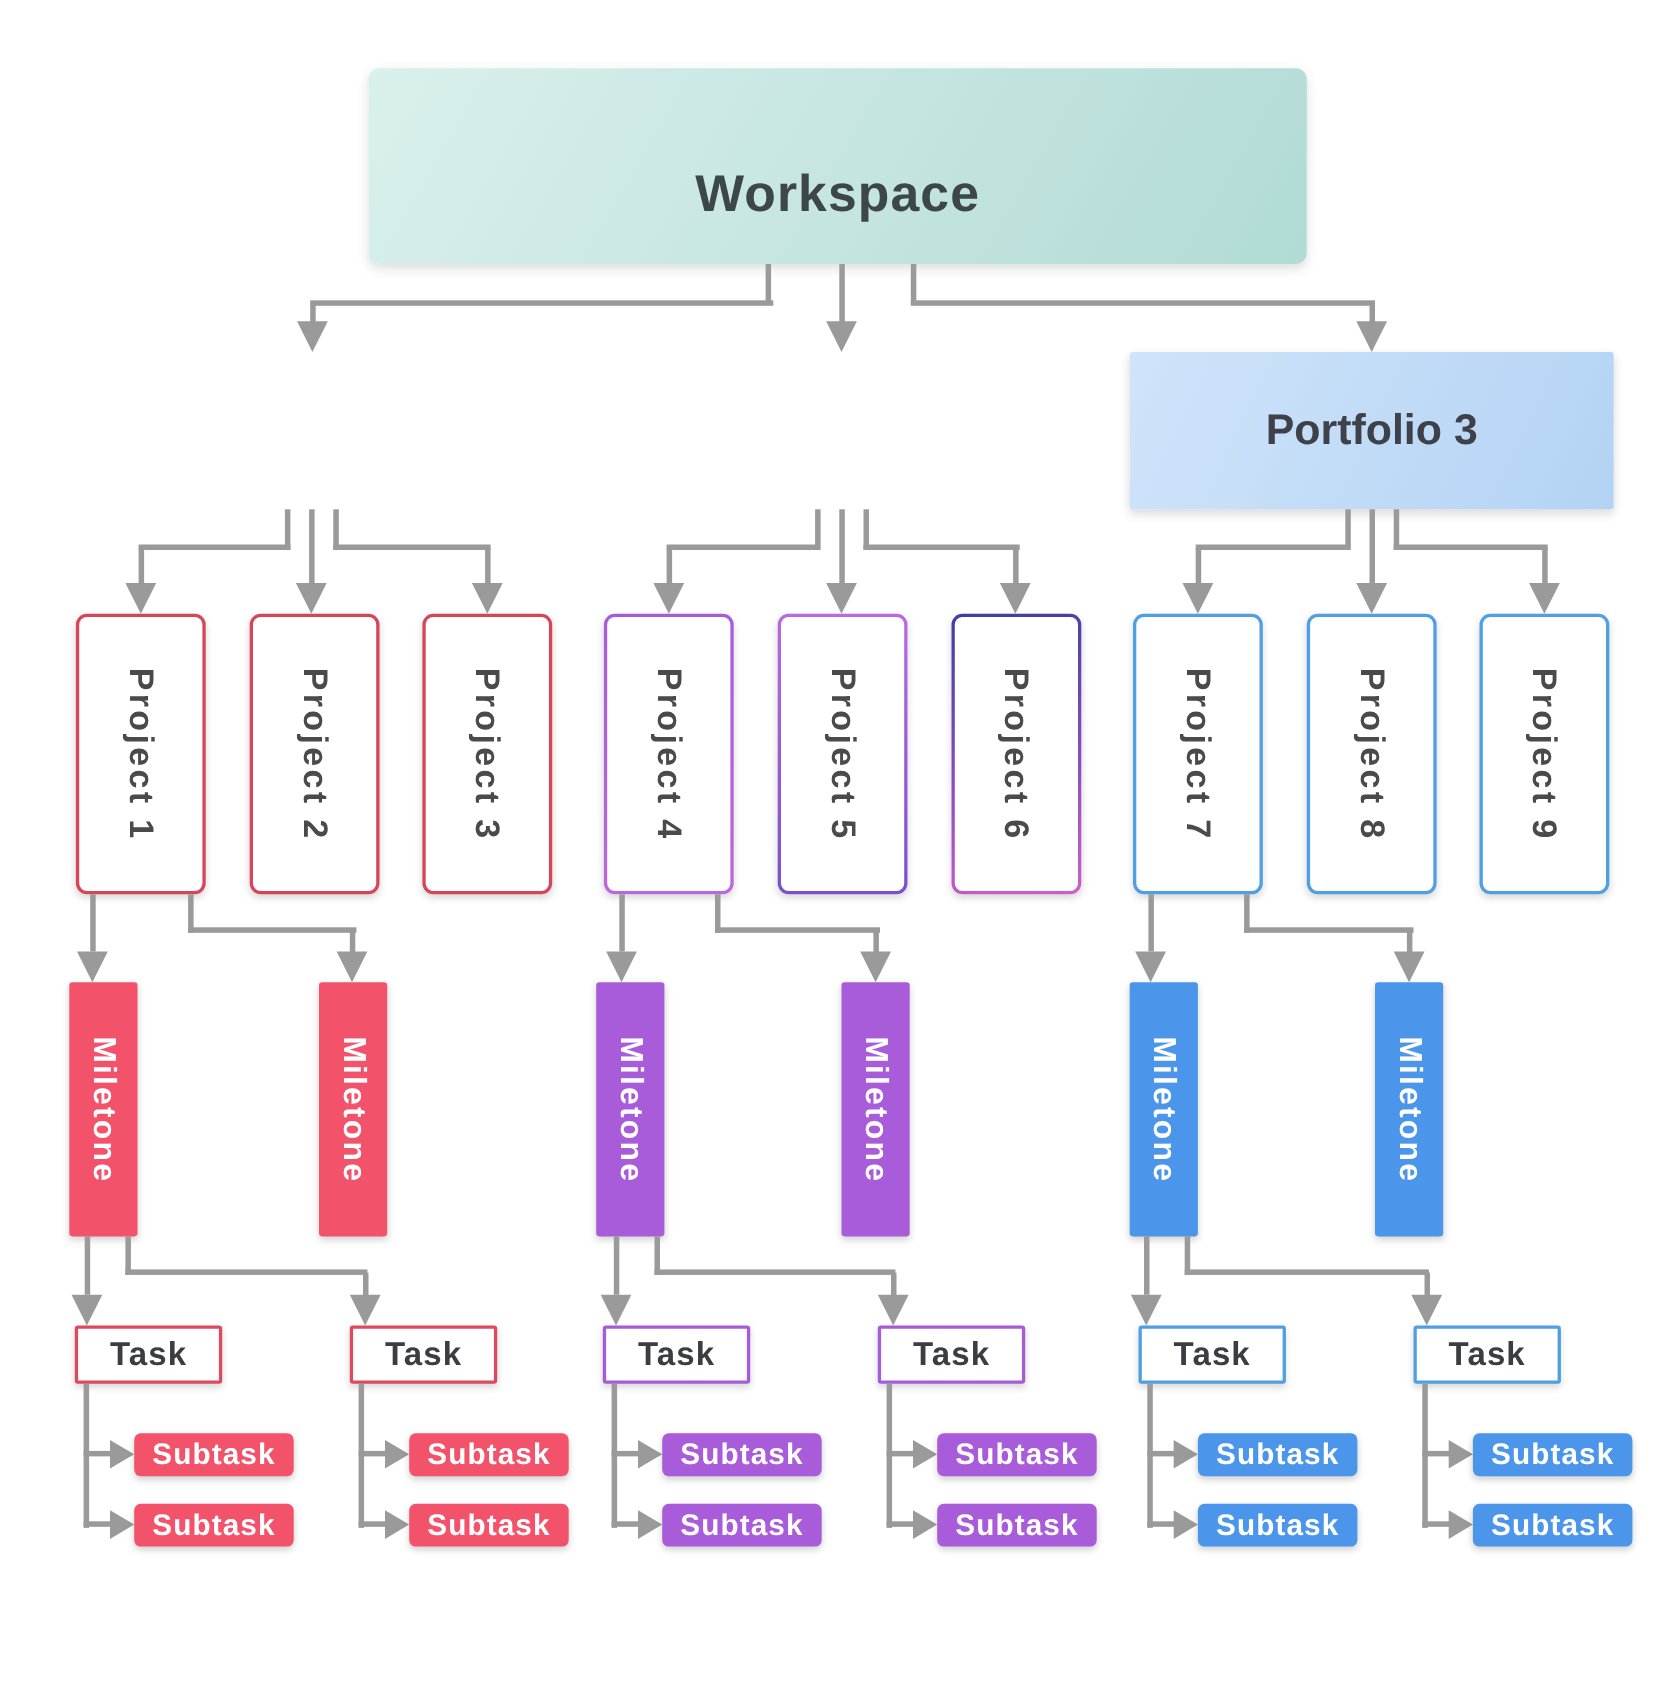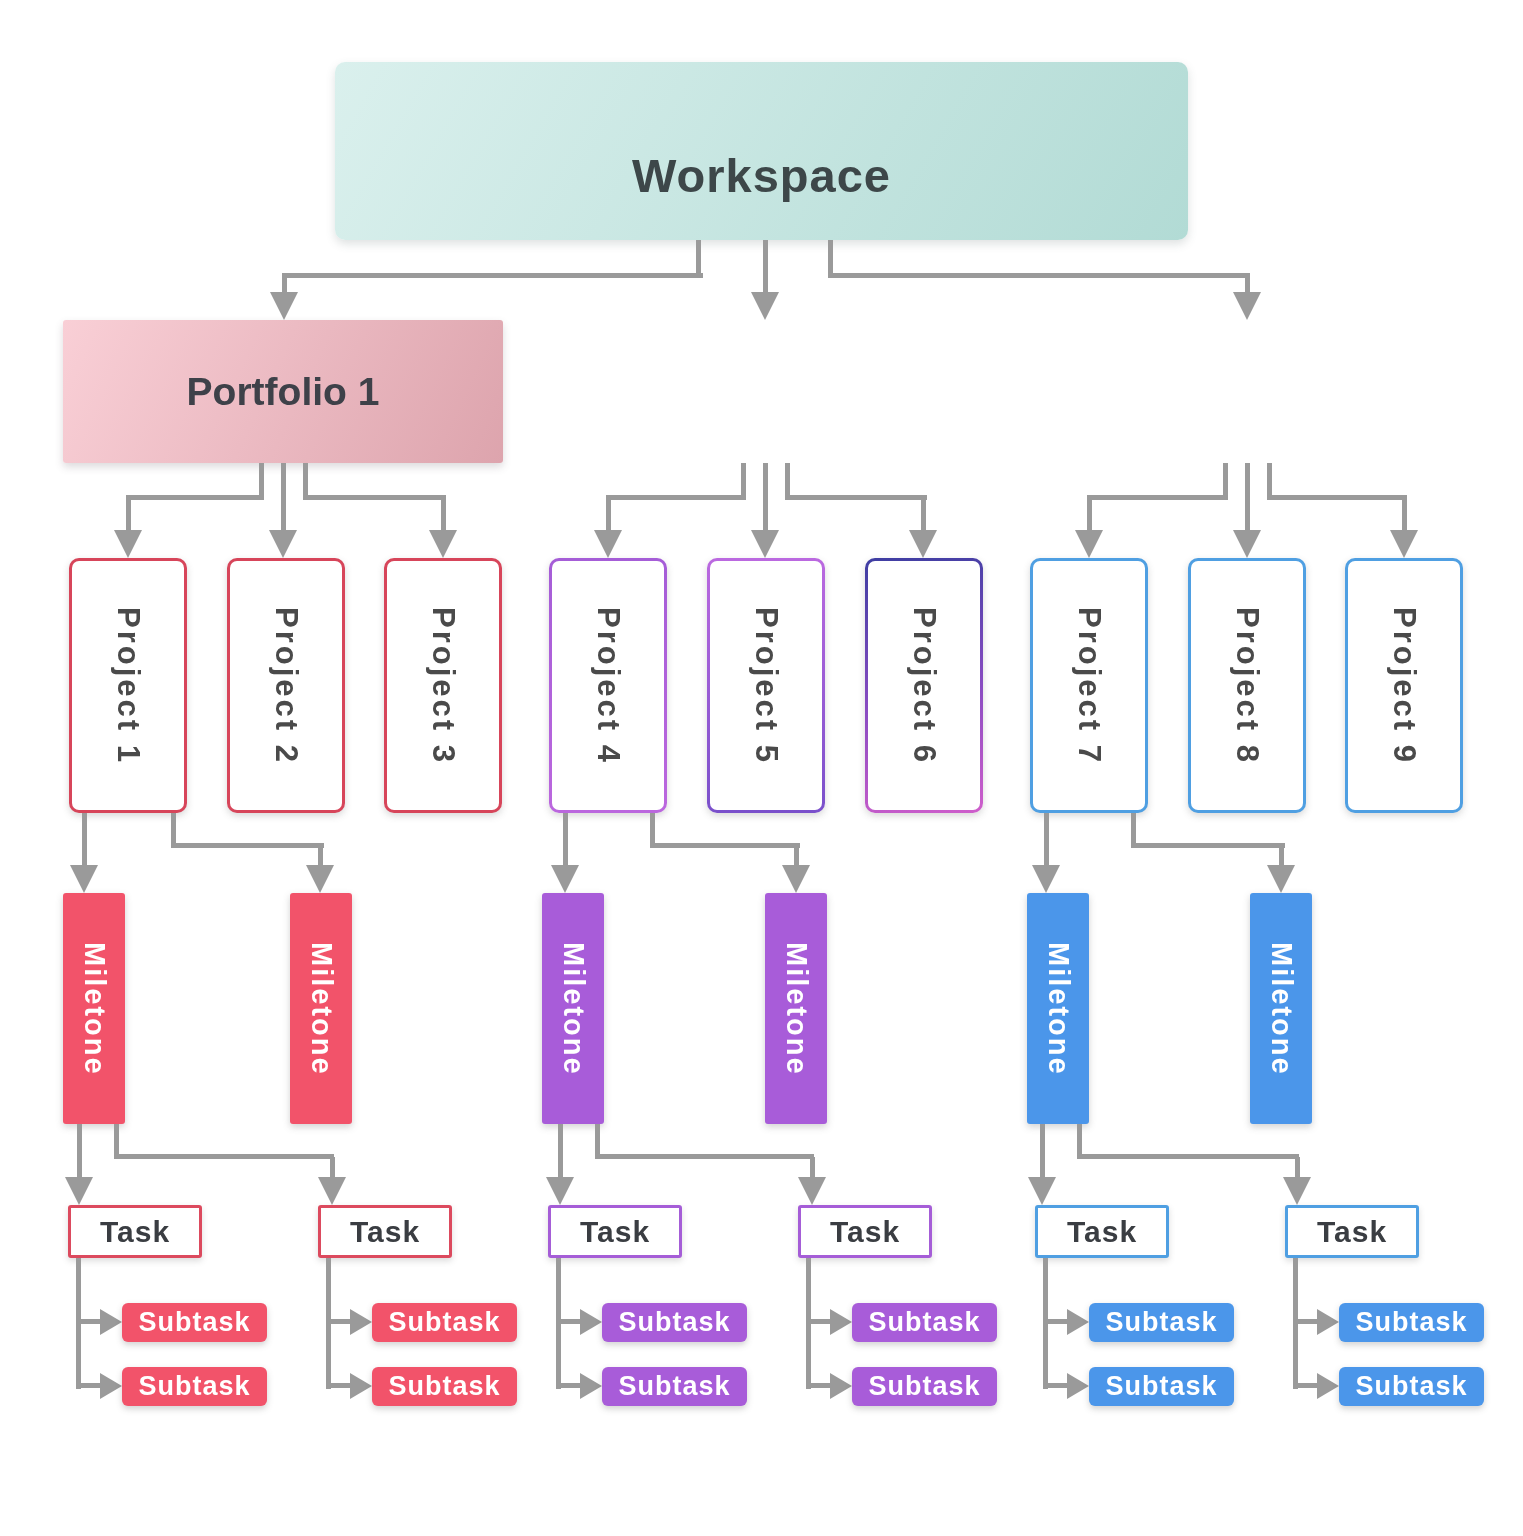--- a/index.html
+++ b/index.html
@@ -58,22 +58,22 @@
   <div class="hl" style="left:282px;top:273px;width:421px"></div>
   <div class="vl" style="left:282px;top:276px;height:18px"></div>
   <div class="ad" style="left:270px;top:292px"></div>
   <div class="vl" style="left:763px;top:240px;height:54px"></div>
   <div class="ad" style="left:751px;top:292px"></div>
   <div class="vl" style="left:828px;top:240px;height:36px"></div>
   <div class="hl" style="left:828px;top:273px;width:422px"></div>
   <div class="vl" style="left:1245px;top:276px;height:18px"></div>
   <div class="ad" style="left:1233px;top:292px"></div>
 
-  <div class="node portfolio pf1" style="left:63px;top:320px;width:440px;height:143px">
-    <span>Portfolio 1</span>
+  <div class="node portfolio pf3" style="left:1027px;top:320px;width:440px;height:143px">
+    <span>Portfolio 3</span>
   </div>
 
   <div class="vl" style="left:259px;top:463px;height:37px"></div>
   <div class="vl" style="left:281px;top:463px;height:69px"></div>
   <div class="vl" style="left:303px;top:463px;height:37px"></div>
   <div class="hl" style="left:126px;top:495px;width:138px"></div>
   <div class="vl" style="left:126px;top:498px;height:34px"></div>
   <div class="ad" style="left:114px;top:530px"></div>
   <div class="ad" style="left:269px;top:530px"></div>
   <div class="hl" style="left:303px;top:495px;width:143px"></div>

